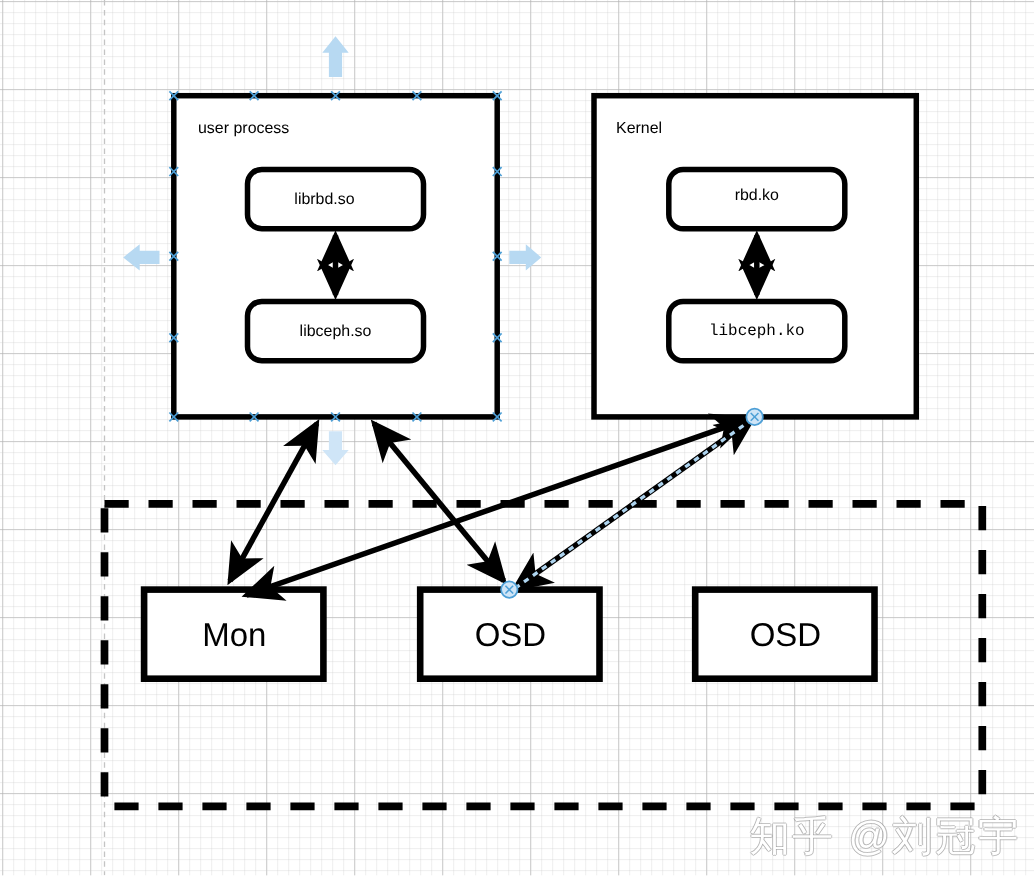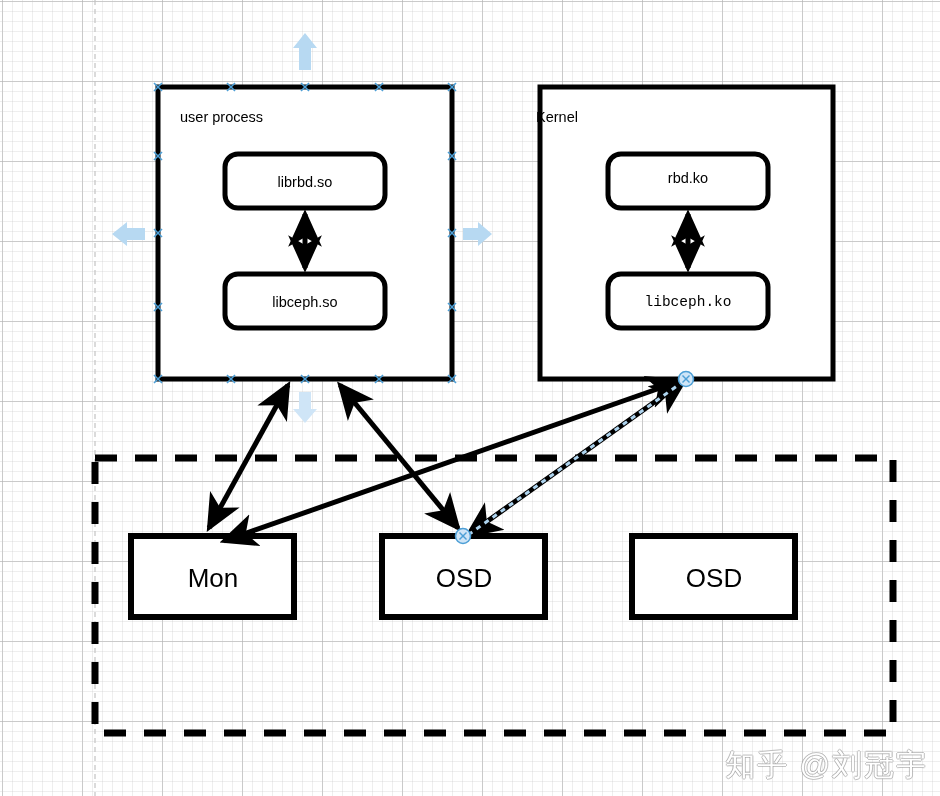--- a/index.html
+++ b/index.html
@@ -41,32 +41,32 @@
   .container-title {
     font-size: 14.5px;
     line-height: 1;
   }
   .lib-label {
     font-size: 14.5px;
     text-align: center;
     line-height: 1;
   }
   .daemon-label {
-    font-size: 26px;
+    font-size: 30px;
     text-align: right;
     line-height: 1;
   }
   .centered {
     transform: translate(-50%, -50%);
   }
   #watermark {
     position: absolute;
     right: 12px;
     bottom: 10px;
-    font-size: 30px;
+    font-size: 37px;
     letter-spacing: 2px;
     color: #ffffff;
     text-shadow:
        1px 0 0 rgba(150,150,150,0.55),
       -1px 0 0 rgba(150,150,150,0.55),
        0 1px 0 rgba(150,150,150,0.55),
        0 -1px 0 rgba(150,150,150,0.55);
     pointer-events: none;
     user-select: none;
     white-space: nowrap;
@@ -203,23 +203,23 @@
     </g>
     <g>
       <circle cx="463" cy="536" r="7.5" fill="#cfe5f7" stroke="#4d9fd6" stroke-width="1.6"></circle>
       <line x1="459.5" y1="532.5" x2="466.5" y2="539.5" stroke="#4d9fd6" stroke-width="1.4"></line>
       <line x1="466.5" y1="532.5" x2="459.5" y2="539.5" stroke="#4d9fd6" stroke-width="1.4"></line>
     </g>
   </svg>
 
   <div class="node-label container-title" style="left:180px; top:110px;">user process</div>
 
-  <div class="node-label container-title" style="left:536px; top:110px;">Kernel</div>
-
-  <div class="node-label lib-label centered" style="left:305px; top:182px;">librbd.so</div>
+  <div class="node-label container-title" style="left:560px; top:110px;">Kernel</div>
+
+  <div class="node-label lib-label centered" style="left:295px; top:182px;">librbd.so</div>
 
   <div class="node-label lib-label centered" style="left:305px; top:302px;">libceph.so</div>
 
   <div class="node-label lib-label centered" style="left:688px; top:178px;">rbd.ko</div>
 
   <div class="node-label lib-label centered" style="left:688px; top:302px;font-family:Liberation Mono, monospace;">libceph.ko</div>
 
   <div class="node-label daemon-label centered" style="left:213px; top:578px;">Mon</div>
 
   <div class="node-label daemon-label centered" style="left:464px; top:578px;">OSD</div>

